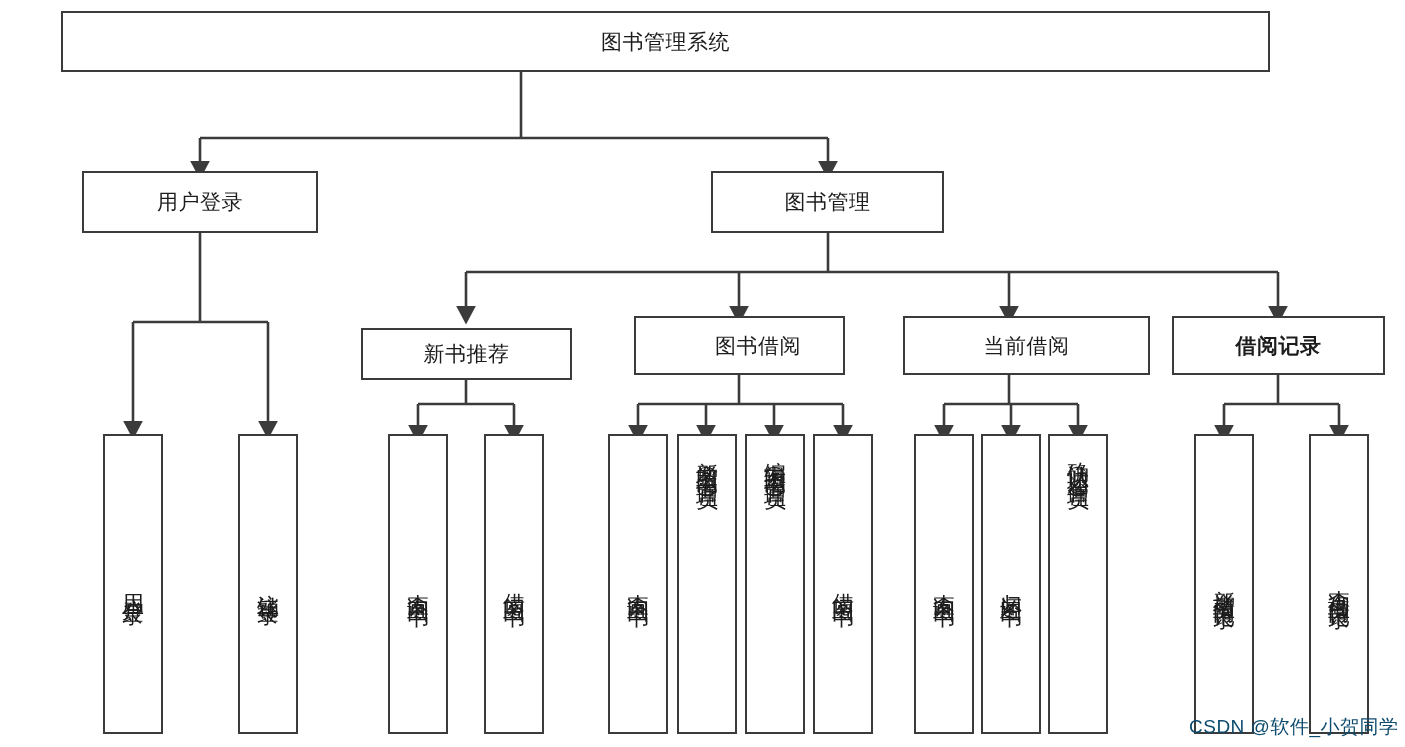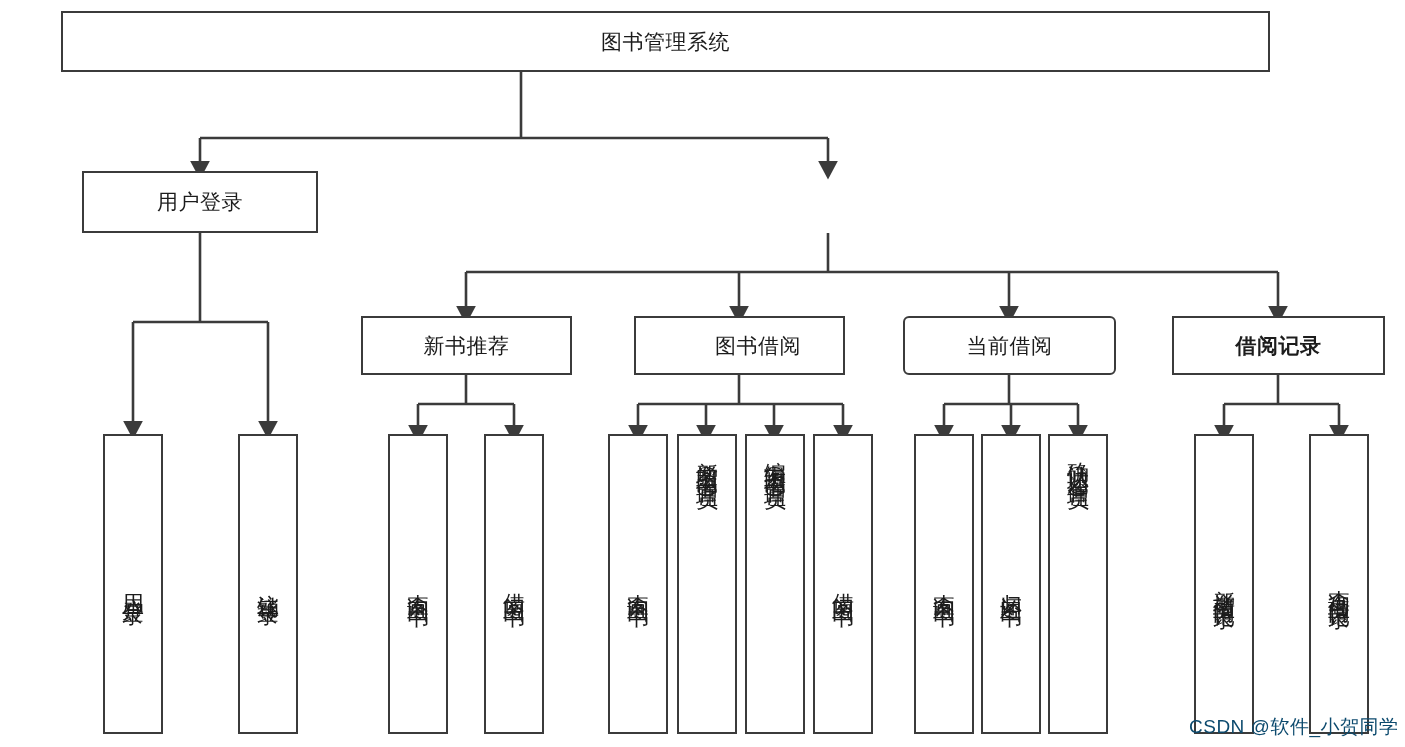--- a/index.html
+++ b/index.html
@@ -125,28 +125,31 @@
     </g>
   </svg>
 
   <div class="node horiz" style="left:20px; top:11px; width:1209px; height:61px;margin-left:41px;">
     <span class="node-label">图书管理系统</span>
   </div>
 
   <div class="node horiz" style="left:82px; top:171px; width:236px; height:62px;">
     <span class="node-label">用户登录</span>
   </div>
-
-  <div class="node horiz" style="left:361px; top:316px; width:211px; height:59px;">
+  <div class="node horiz" style="left:711px; top:171px; width:233px; height:62px;">
+    <span class="node-label">图书管理</span>
+  </div>
+
+  <div class="node horiz" style="left:361px; top:328px; width:211px; height:52px;">
     <span class="node-label">新书推荐</span>
   </div>
   <div class="node horiz" style="left:634px; top:316px; width:211px; height:59px;padding-left:37px;">
     <span class="node-label">图书借阅</span>
   </div>
-  <div class="node horiz" style="left:903px; top:316px; width:213px; height:59px;border-radius:6px;">
+  <div class="node horiz" style="left:903px; top:316px; width:247px; height:59px;">
     <span class="node-label">当前借阅</span>
   </div>
   <div class="node horiz" style="left:1172px; top:316px; width:213px; height:59px;font-weight:bold;">
     <span class="node-label">借阅记录</span>
   </div>
 
   <div class="node vert vcenter" style="left:103px; top:434px; width:60px; height:300px;">
     <span class="node-label">用户登录</span>
   </div>
   <div class="node vert vcenter" style="left:238px; top:434px; width:60px; height:300px;">

